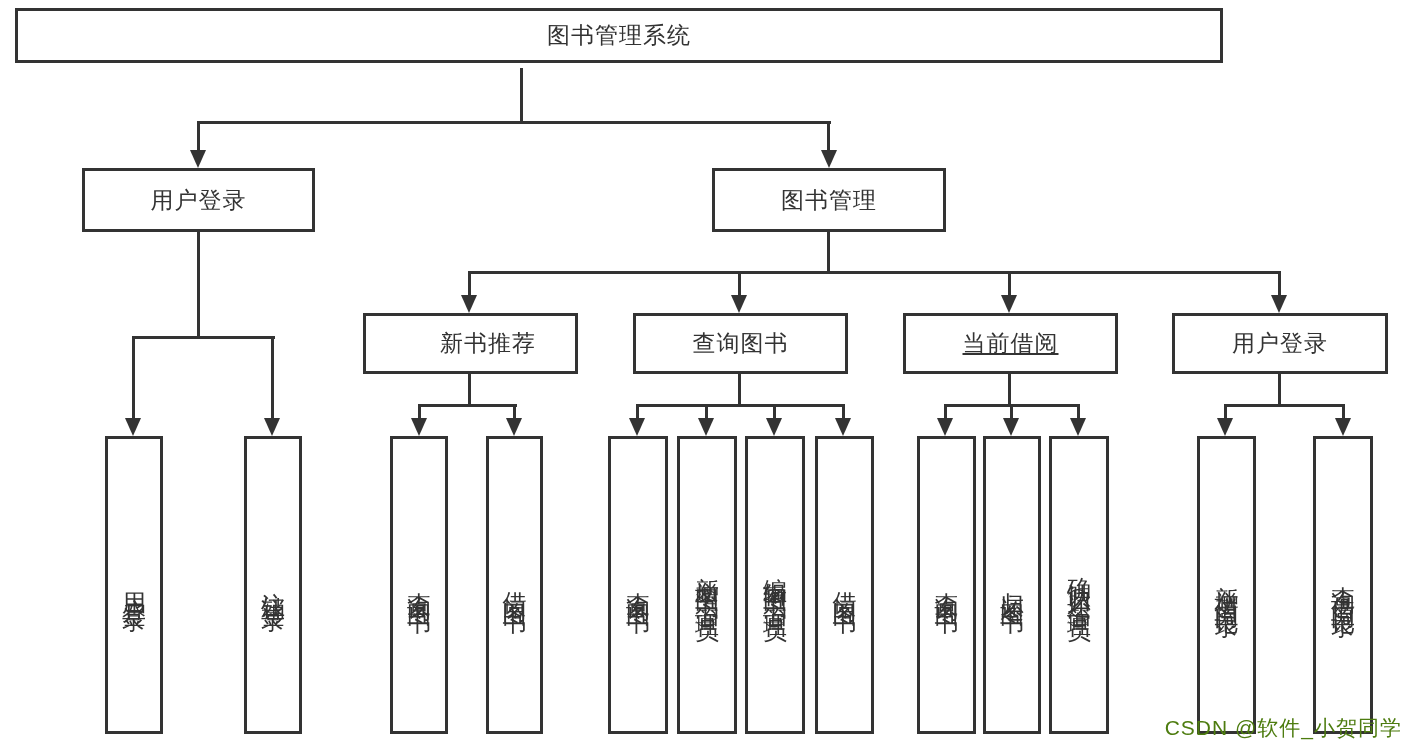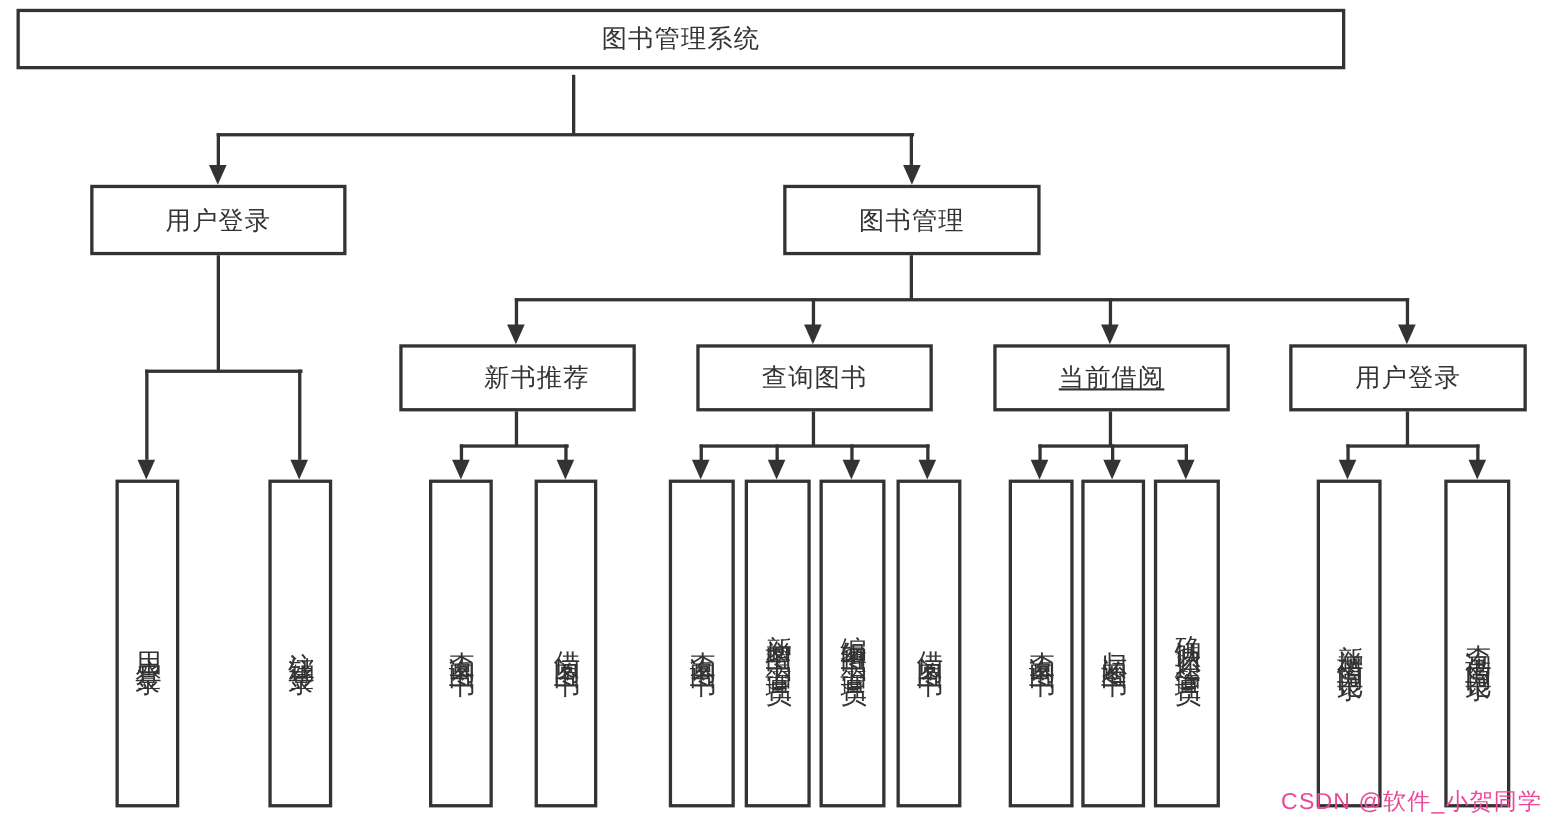--- a/index.html
+++ b/index.html
@@ -37,21 +37,21 @@
     position: absolute;
     width: 0; height: 0;
     border-left: 8px solid transparent;
     border-right: 8px solid transparent;
     border-top: 18px solid #333333;
   }
   .watermark {
     position: absolute;
     right: 3px;
     bottom: 5px;
-    color: #ec4899;
+    color: #4d7c0f;
     font-size: 21px;
     letter-spacing: 1px;
     z-index: 10;
     white-space: nowrap;
   }
 </style>
 </head>
 <body>
 
 <div class="node" style="left:15px; top:8px; width:1208px; height:55px;">

